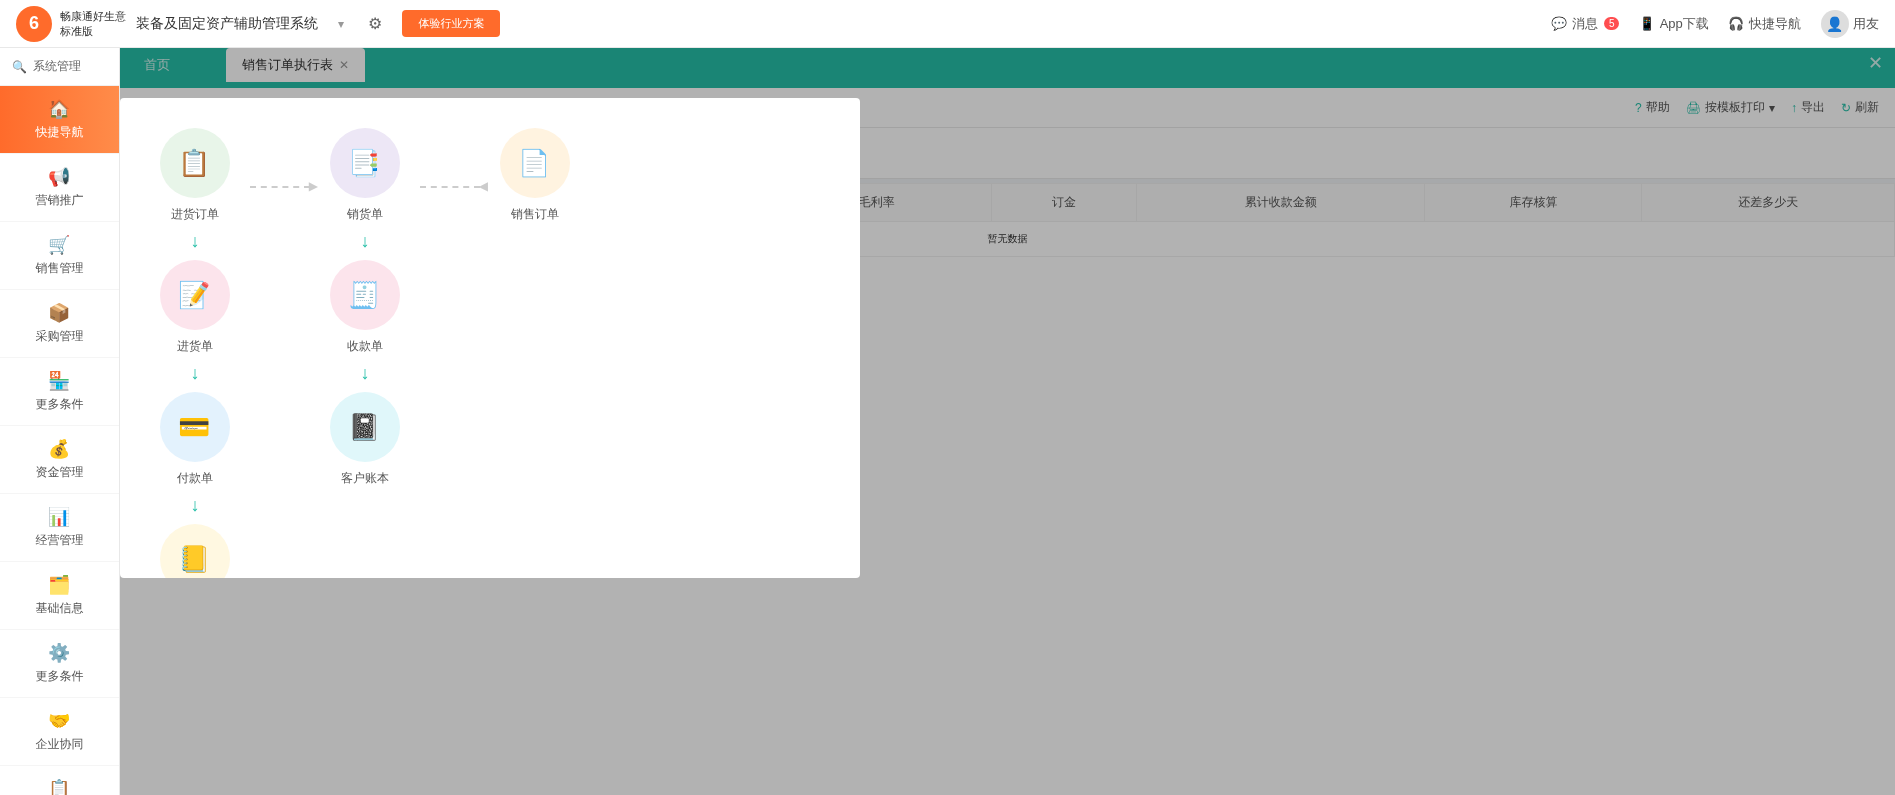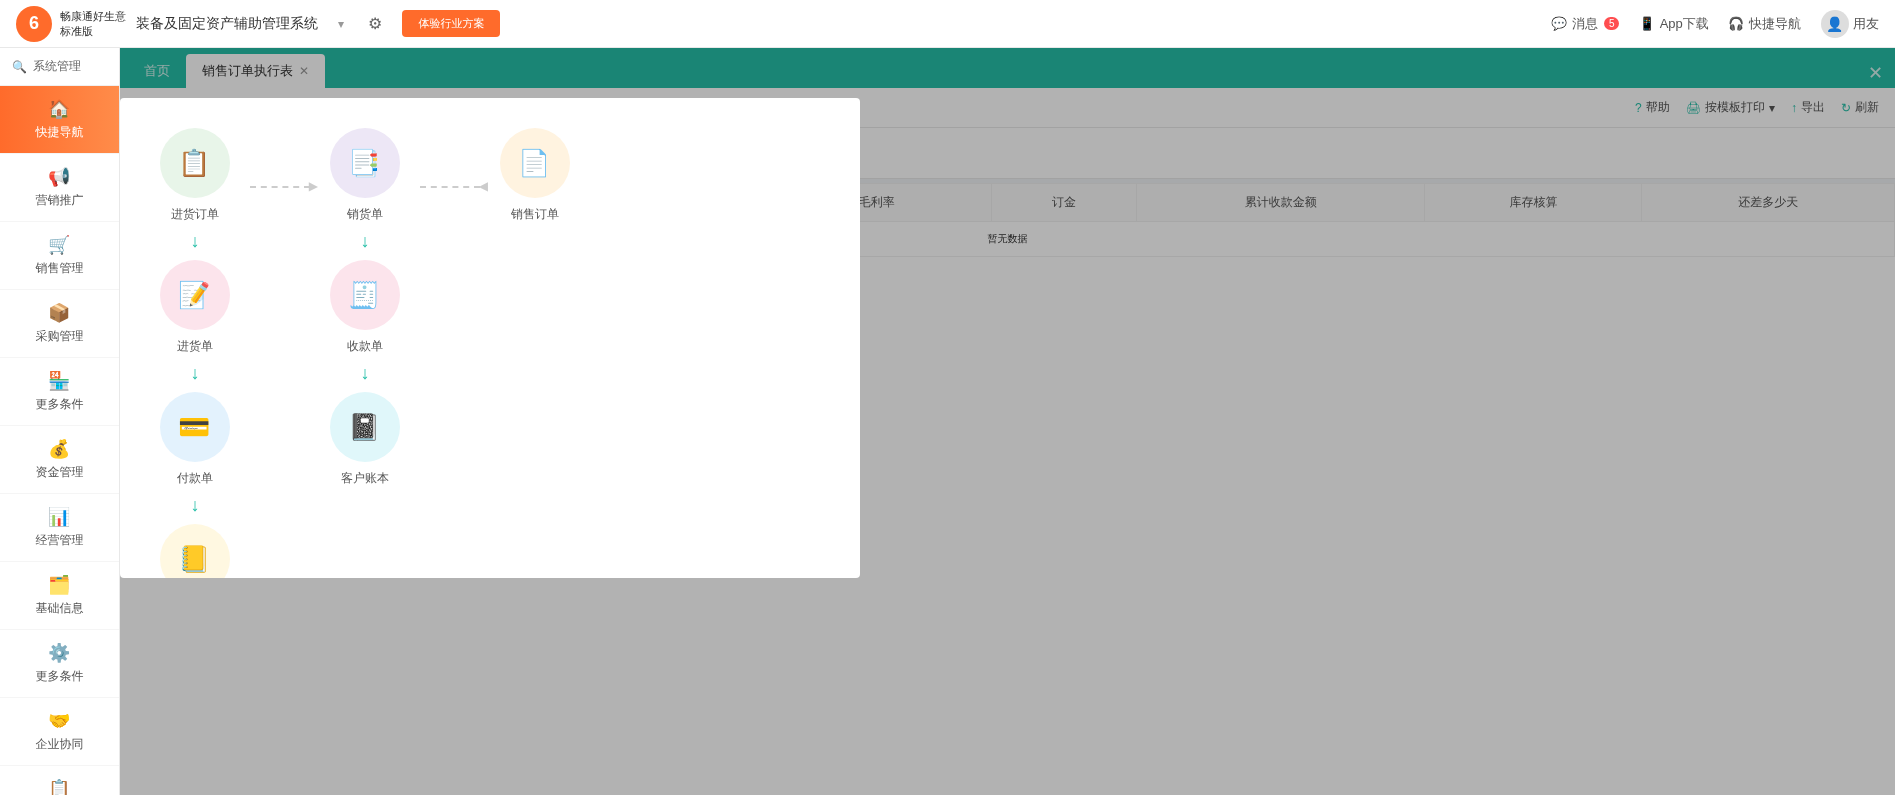--- a/index.html
+++ b/index.html
@@ -136,36 +136,37 @@
       flex-direction: column;
       background: #f0f2f5;
       position: relative;
     }
 
     
     .tab-bar {
       height: 40px;
       background: #26bfa8;
       display: flex;
-      align-items: flex-end;
+      align-items: flex-start;
       padding: 0 8px;
     }
     .tab-item {
       padding: 8px 16px;
       cursor: pointer;
       color: rgba(255,255,255,0.8);
       font-size: 13px;
       border-radius: 4px 4px 0 0;
     }
     .tab-item.active {
       background: #fff;
       color: #333;
       display: flex;
       align-items: center;
       gap: 6px;
+      margin-left: 40px;
     }
     .tab-close { color: #999; font-size: 12px; cursor: pointer; }
     .tab-bar-close {
       margin-left: auto;
       color: rgba(255,255,255,0.8);
       cursor: pointer;
       font-size: 18px;
       padding: 4px;
     }
 

